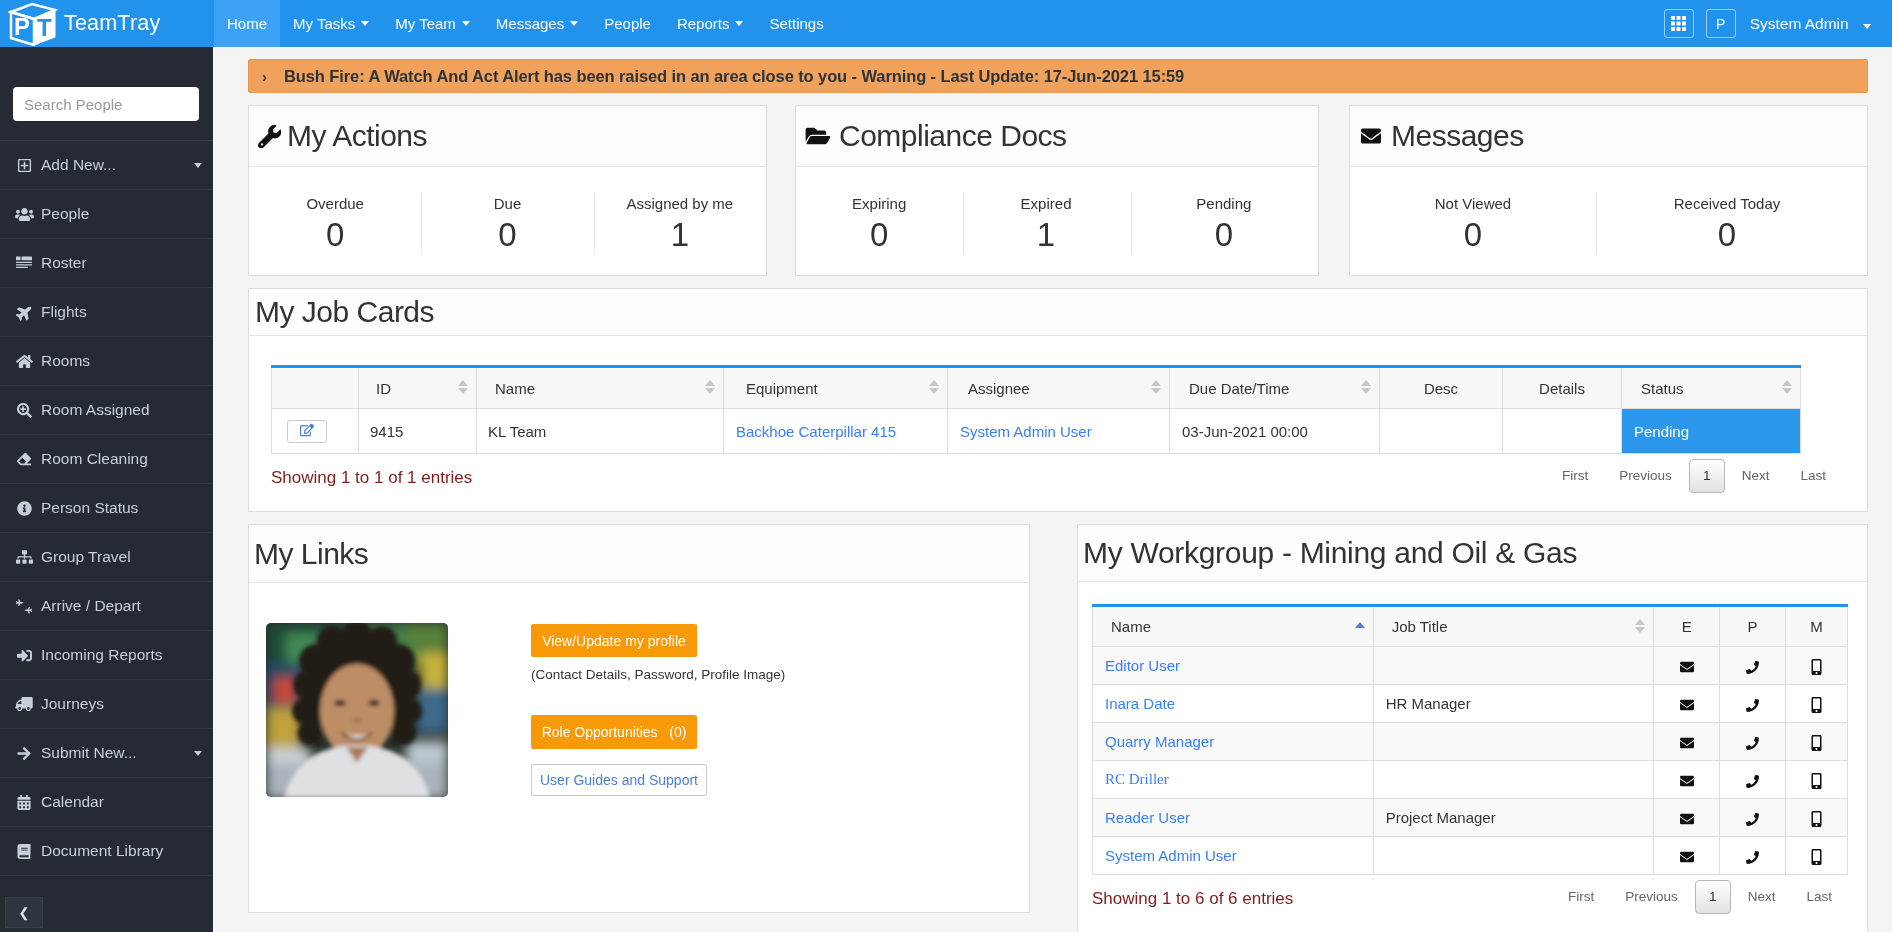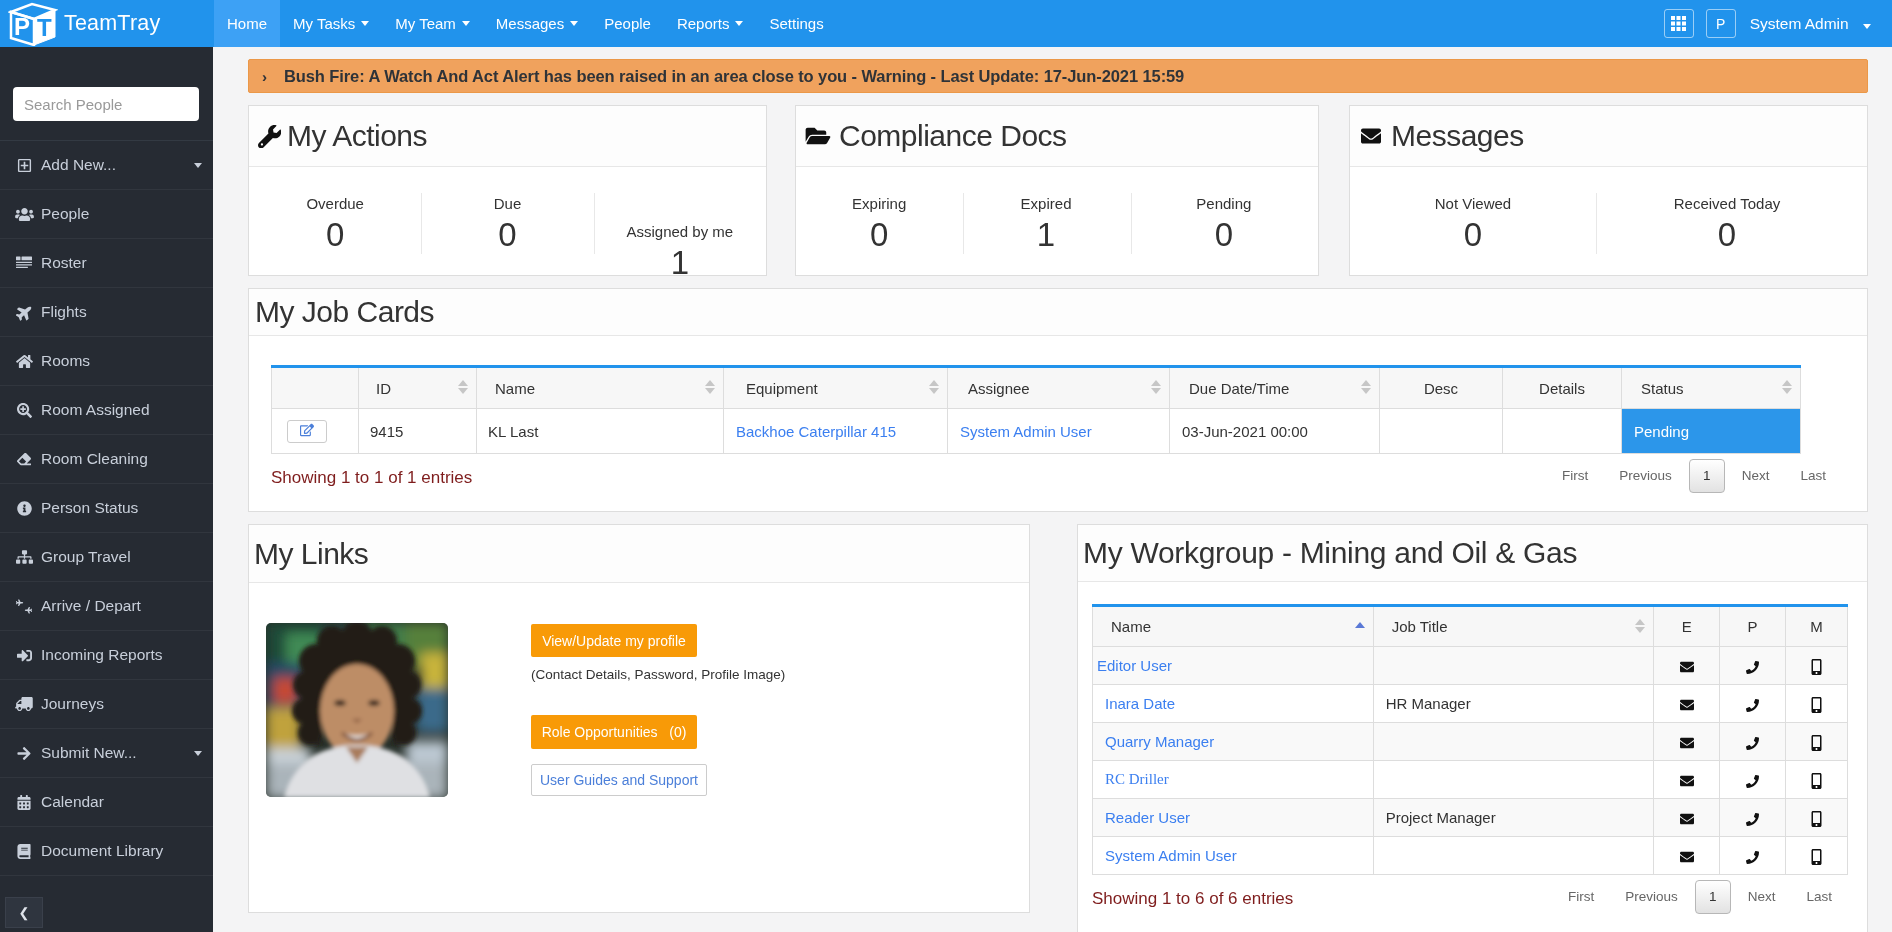--- a/index.html
+++ b/index.html
@@ -247,21 +247,21 @@
     </div>
     <div class="stat-body" style="top:89px;">
       <div class="stat-cell" style="width:173px;">
           <div class="stat-label">Overdue</div>
           <div class="stat-num">0</div>
         </div>
       <div class="stat-cell" style="width:173px;">
           <div class="stat-label">Due</div>
           <div class="stat-num">0</div>
         </div>
-      <div class="stat-cell" style="width:173px;margin-top:28px;">
+      <div class="stat-cell" style="width:173px;">
           <div class="stat-label">Assigned by me</div>
           <div class="stat-num">1</div>
         </div>
     </div>
     <div class="vdiv" style="left:172px;"></div>
     <div class="vdiv" style="left:345px;"></div>
   </div>
 
   <div class="card" id="card-compliance" style="left:582px; top:58px; width:524px; height:171px;">
     <div class="card-header" style="height:61px; padding-left:9px;">
@@ -343,21 +343,21 @@
                 <div class="tri-dn"></div>
               </span></th>
       </tr>
       <tr style="height:45px;">
         <td style="padding-left:15px;"><span style="display:inline-block; width:40px; height:23px; border:1px solid #ccc; border-radius:3px; text-align:center; line-height:21px;">
           <svg width="14" height="14" viewBox="0 0 576 512">
                   <path fill="#4b7fd9" d="M402.3 344.9l32-32c5-5 13.7-1.5 13.7 5.7V464c0 26.5-21.5 48-48 48H48c-26.5 0-48-21.5-48-48V112c0-26.5 21.5-48 48-48h273.5c7.1 0 10.7 8.6 5.7 13.7l-32 32c-1.5 1.5-3.5 2.3-5.7 2.3H48v352h352V350.5c0-2.1.8-4.1 2.3-5.6zm156.6-201.8L296.3 405.7l-90.4 10c-26.2 2.9-48.5-19.2-45.6-45.6l10-90.4L432.9 17.1c22.9-22.9 59.9-22.9 82.7 0l43.2 43.2c22.9 22.9 22.9 60 .1 82.8zM460.1 174L402 115.9 216.2 301.8l-7.3 65.3 65.3-7.3L460.1 174z"></path>
                 </svg>
         </span></td>
         <td style="padding-left:11px;">9415</td>
-        <td style="padding-left:11px;">KL Last</td>
+        <td style="padding-left:11px;">KL Team</td>
         <td style="padding-left:12px;"><a>Backhoe Caterpillar 415</a></td>
         <td style="padding-left:12px;"><a>System Admin User</a></td>
         <td style="padding-left:12px;">03-Jun-2021 00:00</td>
         <td></td>
         <td></td>
         <td style="background:#2c96ea; color:#fff; padding-left:12px;">Pending</td>
       </tr>
     </tbody>
       </table>
     <div class="showing" style="left:22px; top:179px;">Showing 1 to 1 of 1 entries</div>
@@ -444,21 +444,21 @@
               </span></th>
         <th style="width:281px; border-top:3px solid #2193ec; padding-left:18px;">Job Title<span class="sort-icons">
                 <div class="tri-up"></div>
                 <div class="tri-dn"></div>
               </span></th>
         <th style="width:66px; border-top:3px solid #2193ec; text-align:center;">E</th>
         <th style="width:66px; border-top:3px solid #2193ec; text-align:center;">P</th>
         <th style="width:62px; border-top:3px solid #2193ec; text-align:center;">M</th>
       </tr>
       <tr style="height:38px;" class="odd">
-            <td style="padding-left:4px;"><a>Editor User</a></td>
+            <td style="padding-left:12px;"><a>Editor User</a></td>
             <td></td>
             <td class="icoc"><svg width="18" height="14" viewBox="0 0 512 512">
                 <use href="#sym-env"></use>
               </svg></td>
             <td class="icoc"><svg width="13" height="13" viewBox="0 0 512 512">
                 <use href="#sym-ph"></use>
               </svg></td>
             <td class="icoc"><svg width="11" height="16" viewBox="0 0 320 512">
                 <use href="#sym-mob"></use>
               </svg></td>

